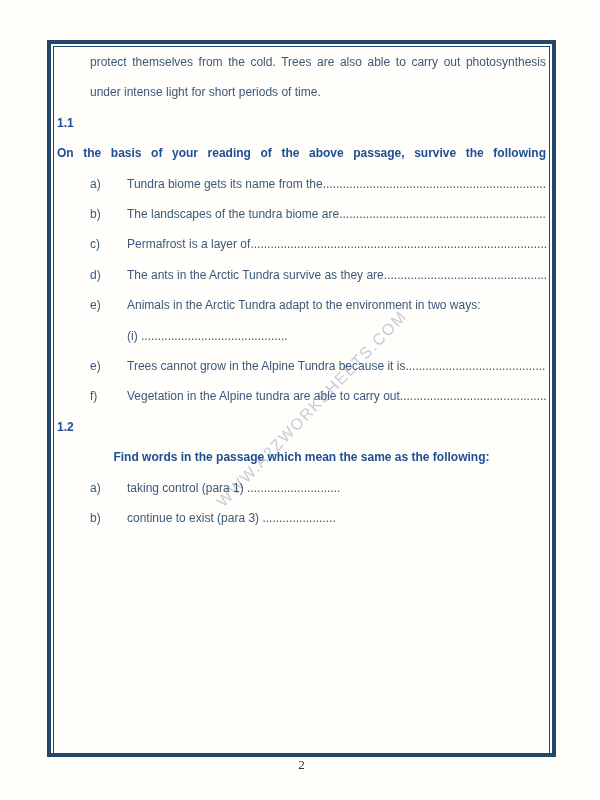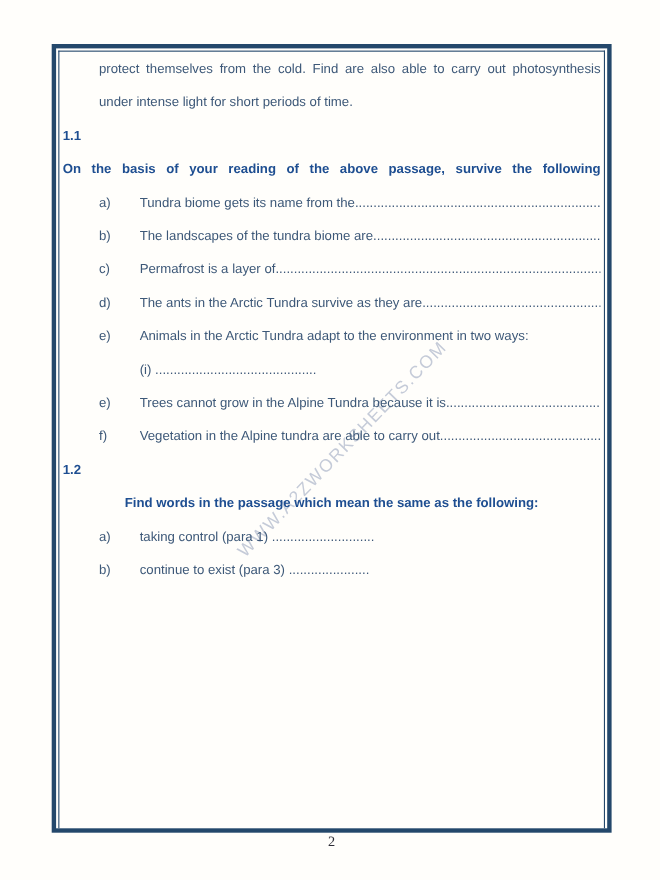--- a/index.html
+++ b/index.html
@@ -66,21 +66,21 @@
 </head>
 <body>
 
 <div class="page-frame">
   <div class="inner-frame">
 
     <div class="watermark">WWW.A2ZWORKSHEETS.COM</div>
 
     <div class="content">
 
-      <div class="row ind1 just">protect themselves from the cold. Find are also able to carry out photosynthesis</div>
+      <div class="row ind1 just">protect themselves from the cold. Trees are also able to carry out photosynthesis</div>
       <div class="row ind1">under intense light for short periods of time.</div>
 
       <div class="row sec">
         <span class="num h">1.1</span>
         <span class="txt h just">On the basis of your reading of the above passage, survive the following</span>
       </div>
 
       <div class="row item">
         <span class="lab">a)</span>
         <span class="txt clip">Tundra biome gets its name from the....................................................................................................</span>

